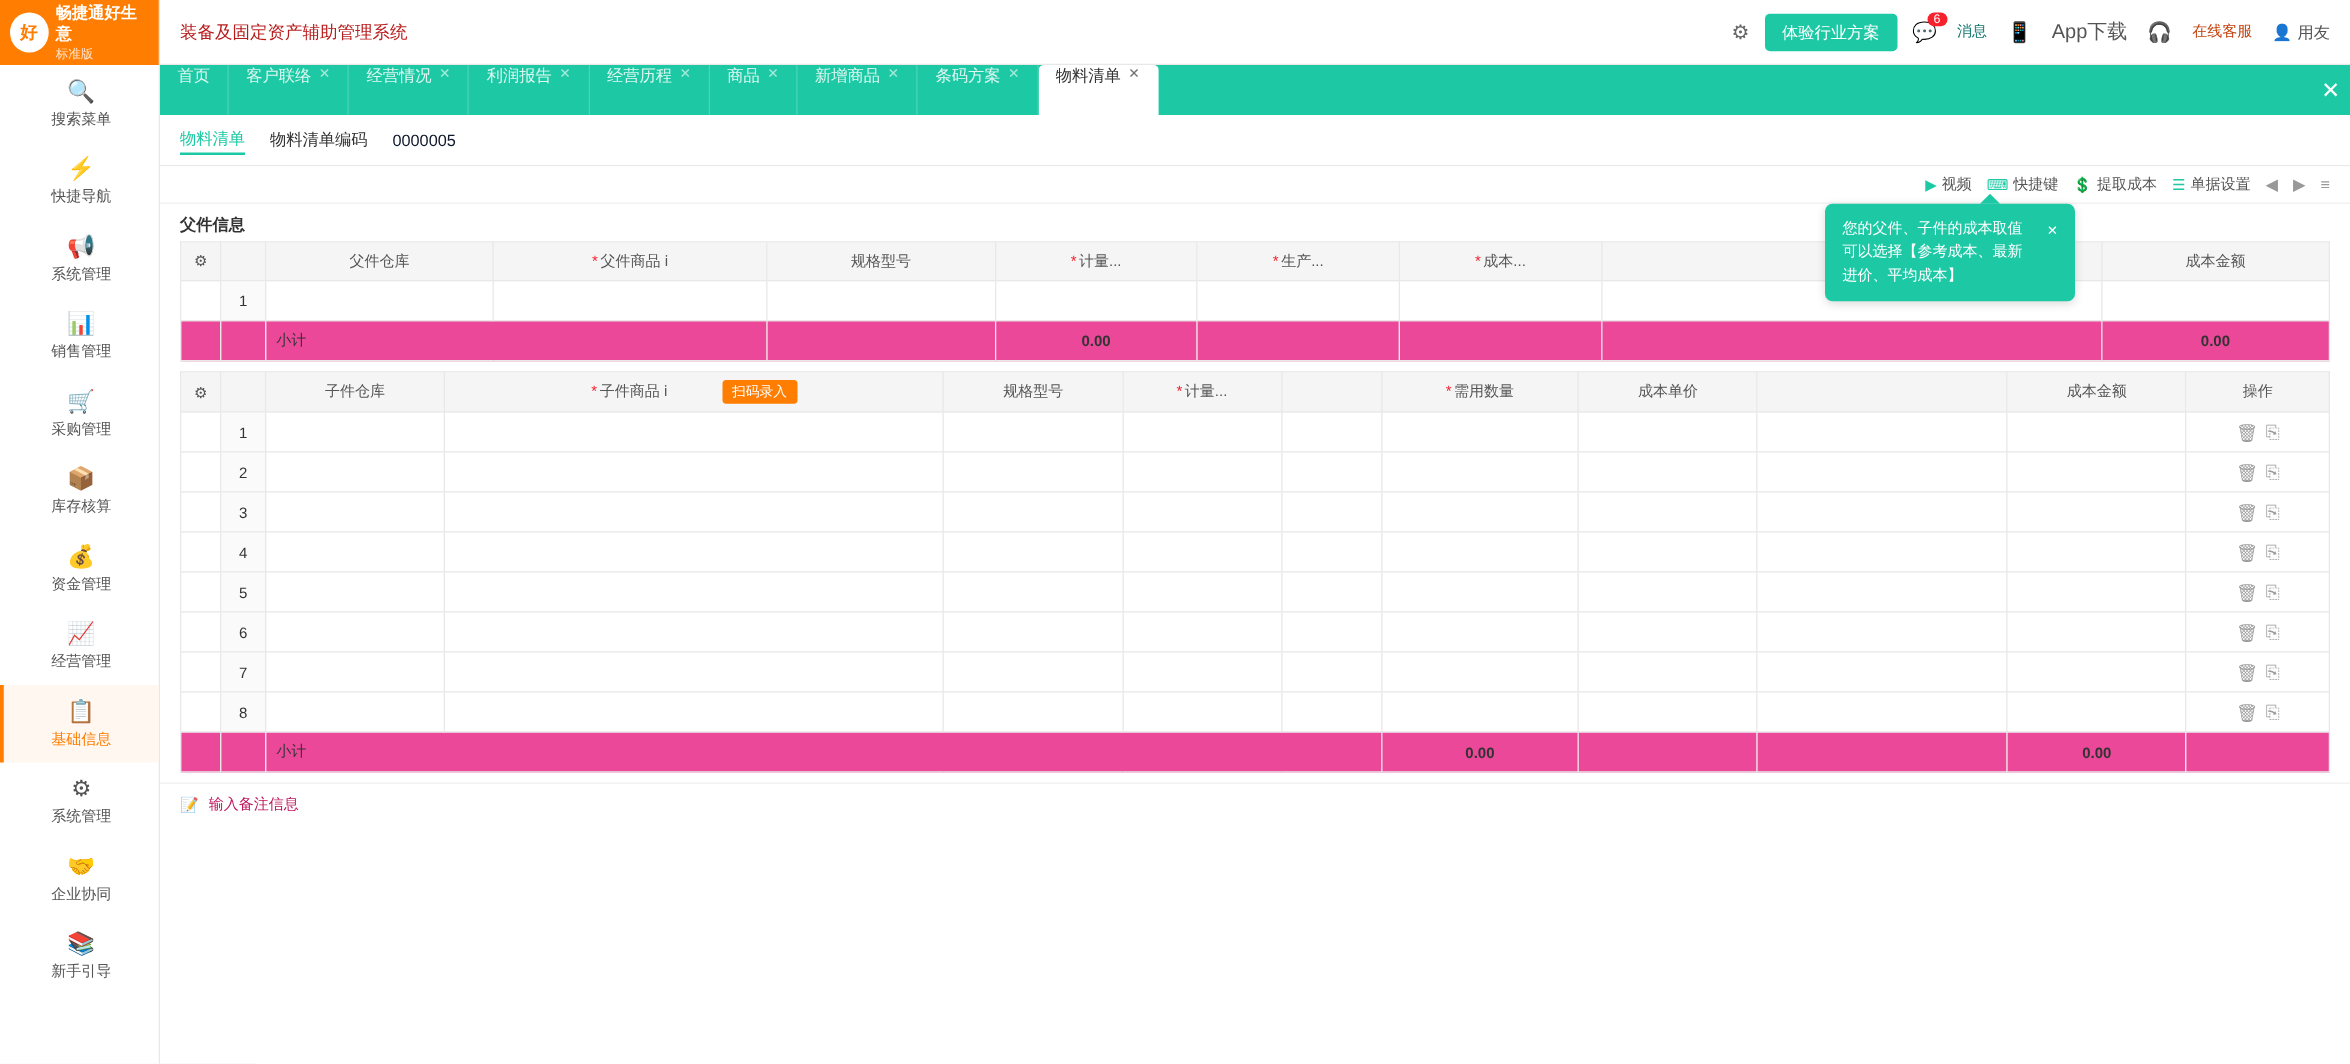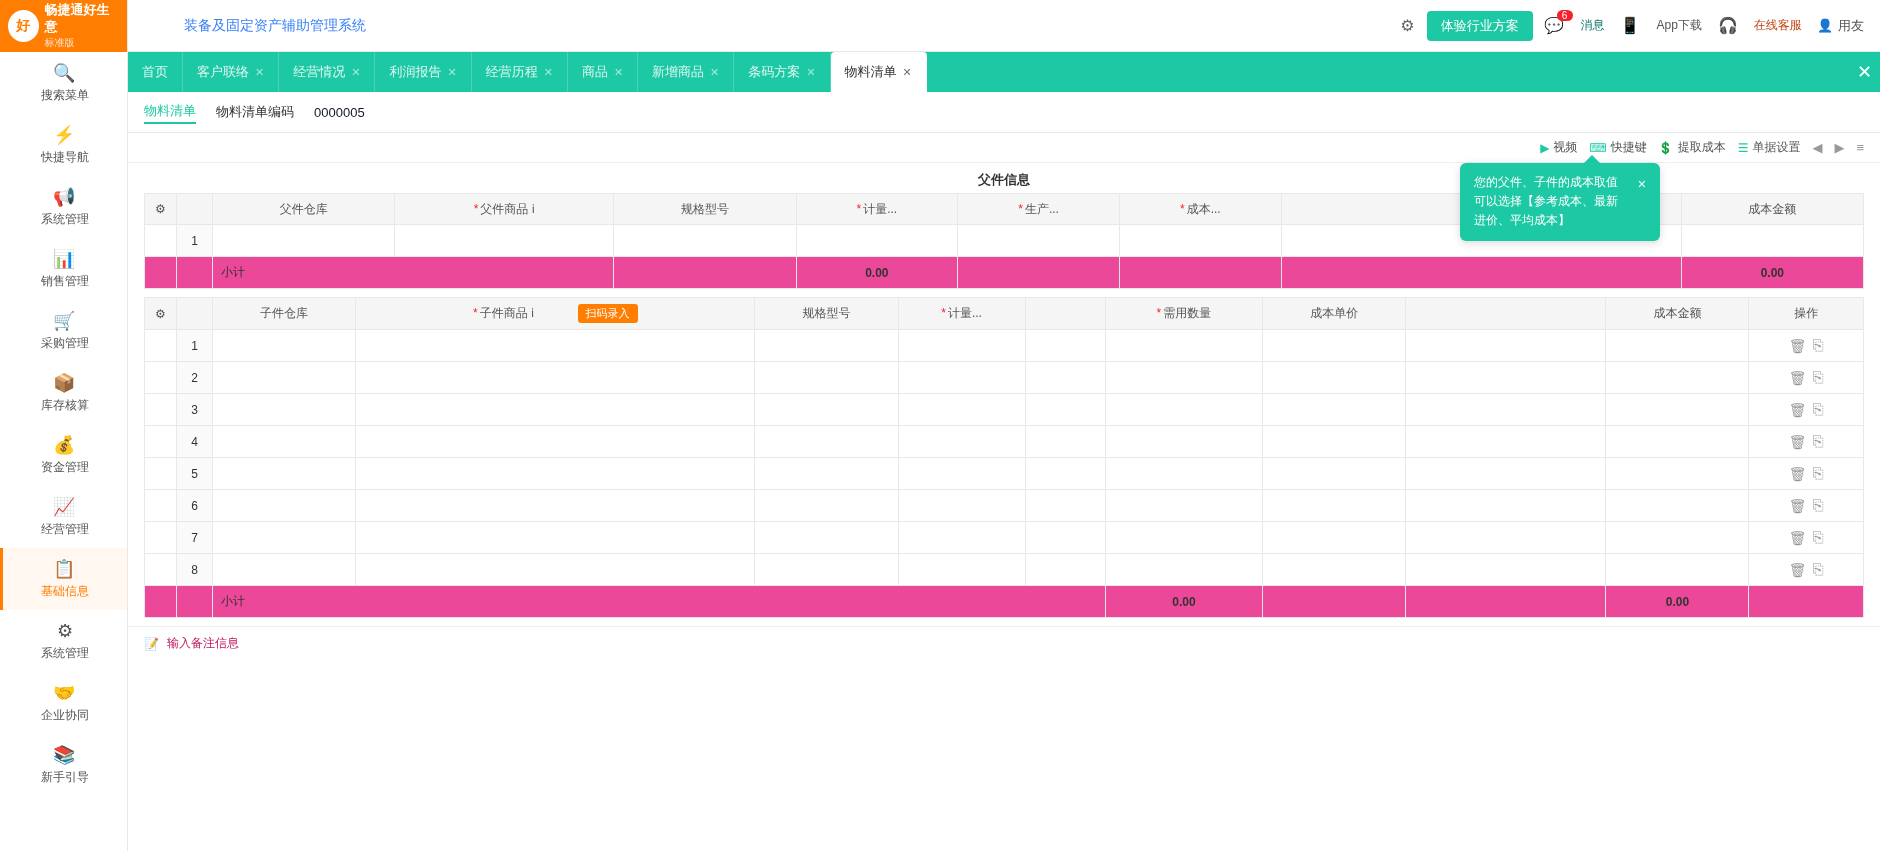--- a/index.html
+++ b/index.html
@@ -62,21 +62,21 @@
     
     .topbar {
       background: #fff;
       height: 52px;
       display: flex;
       align-items: center;
       padding: 0 16px;
       border-bottom: 1px solid #e8e8e8;
       gap: 12px;
     }
-    .topbar-title { font-size: 14px; color: #3b82f6; flex: 1; margin-left: 40px; }
+    .topbar-title { font-size: 14px; color: #b91c1c; flex: 1; }
     .topbar-actions { display: flex; align-items: center; gap: 16px; }
     .btn-trial {
       background: #1dc9a4;
       color: #fff;
       border: none;
       padding: 6px 14px;
       border-radius: 4px;
       cursor: pointer;
       font-size: 13px;
     }
@@ -101,21 +101,21 @@
       display: flex;
       align-items: center;
       padding: 0;
       height: 40px;
       overflow: hidden;
     }
     .nav-tab {
       padding: 0 14px;
       height: 40px;
       display: flex;
-      align-items: center;
+      align-items: flex-start;
       gap: 6px;
       color: rgba(255,255,255,0.85);
       cursor: pointer;
       font-size: 13px;
       border-right: 1px solid rgba(255,255,255,0.2);
       white-space: nowrap;
     }
     .nav-tab.active { background: #fff; color: #333; border-radius: 4px 4px 0 0; }
     .nav-tab .close-x { font-size: 11px; opacity: 0.7; }
     .nav-tabs-right { margin-left: auto; padding-right: 8px; color: #fff; font-size: 18px; cursor: pointer; }
@@ -163,21 +163,20 @@
     }
     .toolbar-btn .icon { color: #1dc9a4; }
 
     
     .section-title {
       font-size: 13px;
       font-weight: bold;
       color: #333;
       padding: 8px 16px 4px;
       background: #fff;
-      text-align: center;
     }
 
     
     .data-table {
       width: 100%;
       border-collapse: collapse;
       font-size: 12px;
     }
     .data-table th {
       background: #f5f5f5;
@@ -329,21 +328,21 @@
     <span class="topbar-title">装备及固定资产辅助管理系统</span>
     <span class="topbar-icon">⚙</span>
     <button class="btn-trial">体验行业方案</button>
     <div class="topbar-actions">
       <div class="topbar-icon" style="position:relative;">
         💬
         <span class="badge">6</span>
       </div>
       <span class="topbar-icon" style="font-size:12px; color:#0f766e;">消息</span>
       <span class="topbar-icon">📱</span>
-      <span style="font-size:12px;color:#555;">App下载</span>
+      <span style="font-size:16px;color:#555;">App下载</span>
       <span class="topbar-icon">🎧</span>
       <span style="font-size:12px;color:#c2410c;">在线客服</span>
       <div class="topbar-user">
         <span>👤</span>
         <span>用友</span>
       </div>
     </div>
   </div>
 
   <div class="nav-tabs">

